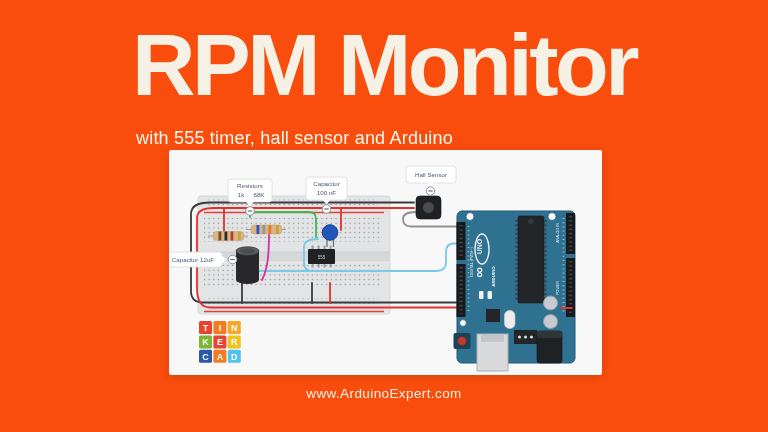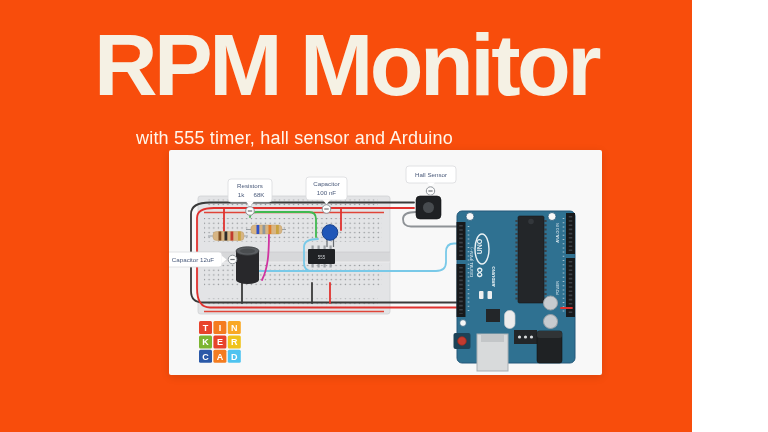--- a/index.html
+++ b/index.html
@@ -1,17 +1,17 @@
 <!DOCTYPE html>
 <html><head>
 <meta charset="utf-8">
 <style>
   html,body{margin:0;padding:0;}
   .poster{
-    position:relative;width:692px;height:432px;overflow:hidden;
+    position:relative;width:768px;height:432px;overflow:hidden;
     background:#F84D0C;
     font-family:"Liberation Sans",sans-serif;
   }
   .title{
     position:absolute;left:0;right:0;top:21px;text-align:center;
     font-size:88px;font-weight:700;letter-spacing:-3.5px;line-height:1;
     color:#F5F1E4;
   }
   .subtitle{
     position:absolute;left:136px;top:128px;
@@ -247,13 +247,14 @@
         <text x="205.5" y="345.2" fill="#FFF">K</text>
         <text x="219.9" y="345.2" fill="#FFF">E</text>
         <text x="234.3" y="345.2" fill="#FFF">R</text>
         <text x="205.5" y="359.6" fill="#FFF">C</text>
         <text x="219.9" y="359.6" fill="#FFF">A</text>
         <text x="234.3" y="359.6" fill="#FFF">D</text>
       </g>
     </svg>
   </div>
 
+  <div class="website">www.ArduinoExpert.com</div>
 </div>
 
 </body></html>

